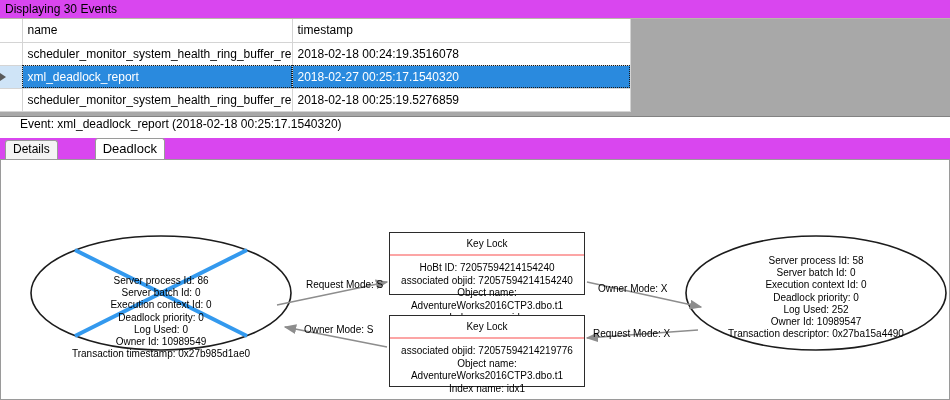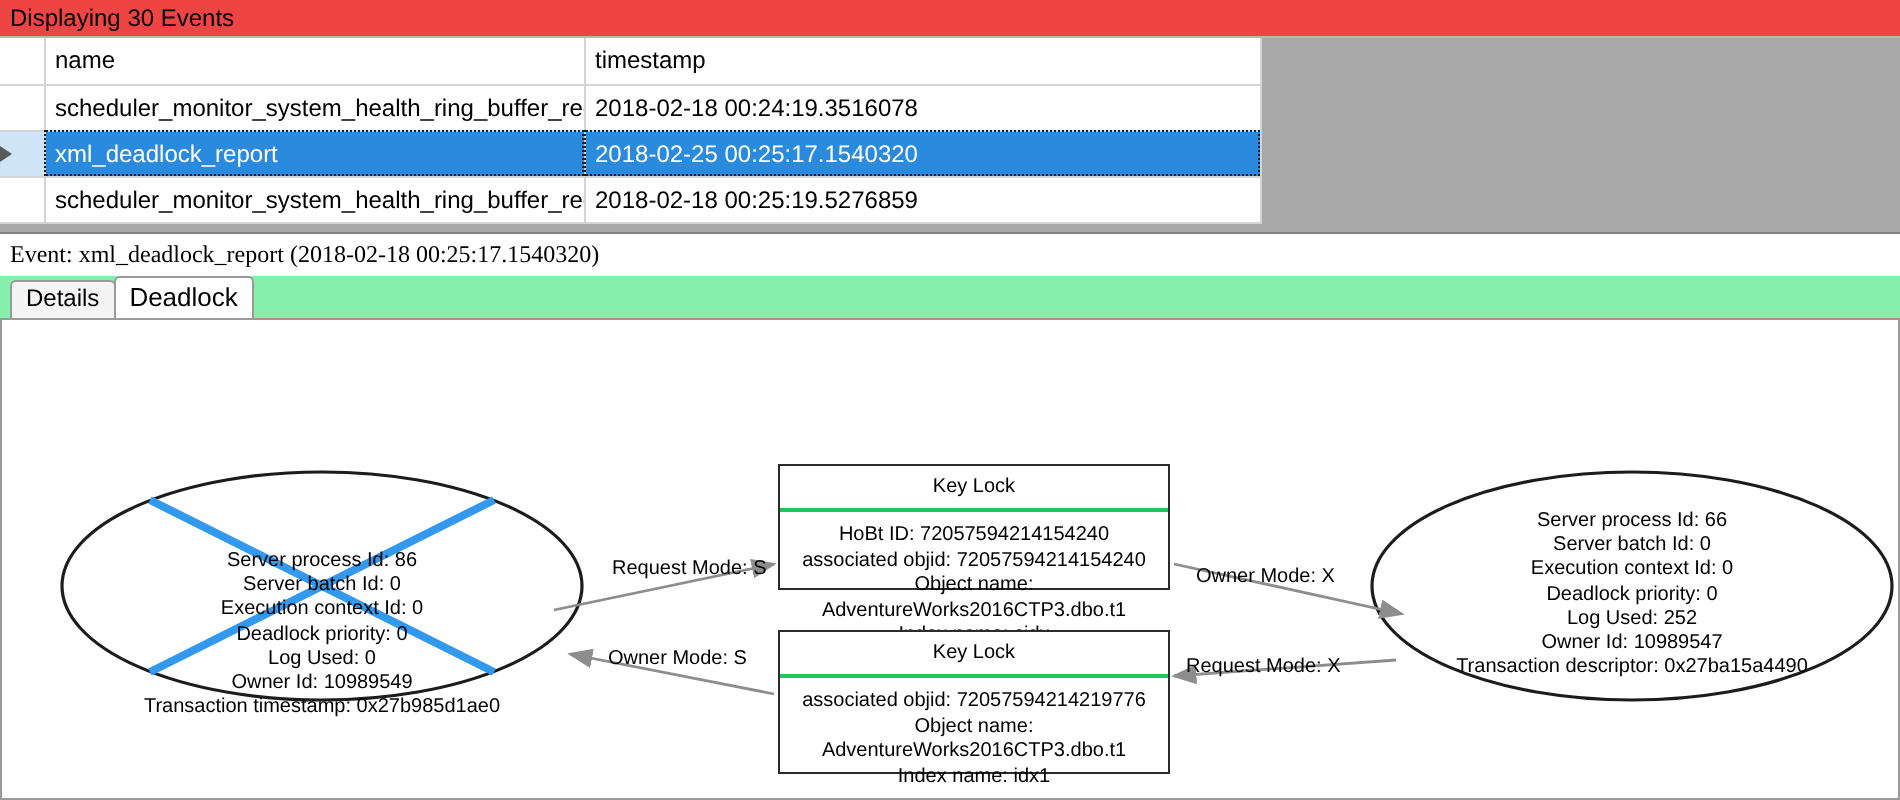--- a/index.html
+++ b/index.html
@@ -12,21 +12,21 @@
     height: 400px;
     overflow: hidden;
     font-family: "Liberation Sans", sans-serif;
     font-size: 12px;
     color: #000000;
   }
 
   
   .banner {
     height: 19px;
-    background: #ef4444;
+    background: #d946ef;
     border-bottom: 1px solid #b9b9a8;
     display: flex;
     align-items: center;
     padding-left: 5px;
     box-sizing: border-box;
     font-size: 12px;
   }
 
   
   .grid {
@@ -72,37 +72,37 @@
     border-left: 6px solid #5a5a5a;
     border-top: 4px solid transparent;
     border-bottom: 4px solid transparent;
     vertical-align: middle;
   }
 
   
   .event-header {
     height: 21px;
     display: flex;
-    align-items: center;
-    padding-left: 5px;
-    box-sizing: border-box;
-    background: #ffffff;
-    font-size: 12px;
-    font-family: Liberation Serif, serif;
+    align-items: flex-start;
+    padding-left: 20px;
+    box-sizing: border-box;
+    background: #ffffff;
+    font-size: 12px;
   }
 
   
   .tabstrip {
     height: 21px;
     position: relative;
-    background: #86efac;
+    background: #d946ef;
     padding-left: 5px;
     box-sizing: border-box;
     display: flex;
     align-items: flex-end;
+    gap: 38px;
   }
   .tab {
     border: 1px solid #9a9a9a;
     border-bottom: none;
     border-radius: 3px 3px 0 0;
     padding: 1px 7px 2px 7px;
     font-size: 12px;
     background: #f0f0f0;
     position: relative;
     line-height: 15px;
@@ -145,21 +145,21 @@
     position: absolute;
     border: 1px solid #2b2b2b;
     background: #ffffff;
     box-sizing: border-box;
   }
   .lockbox .title {
     text-align: center;
     font-size: 10px;
     height: 21px;
     line-height: 21px;
-    border-bottom: 2px solid #22c55e;
+    border-bottom: 2px solid #fca5a5;
   }
   .lockbox .body {
     text-align: center;
     font-size: 10px;
     line-height: 12.5px;
     padding-top: 6px;
   }
   .lock-top { left: 388px; top: 72px; width: 196px; height: 63px; }
   .lock-bot { left: 388px; top: 155px; width: 196px; height: 72px; }
 
@@ -194,21 +194,21 @@
       <tr>
         <td class="col-sel"></td>
         <td class="col-name cell-body">scheduler_monitor_system_health_ring_buffer_recorded</td>
         <td class="col-ts cell-body">2018-02-18 00:24:19.3516078</td>
       </tr>
       <tr class="selected">
         <td class="col-sel">
           <span class="row-arrow"></span>
         </td>
         <td class="col-name cell-body">xml_deadlock_report</td>
-        <td class="col-ts cell-body">2018-02-25 00:25:17.1540320</td>
+        <td class="col-ts cell-body">2018-02-27 00:25:17.1540320</td>
       </tr>
       <tr>
         <td class="col-sel"></td>
         <td class="col-name cell-body">scheduler_monitor_system_health_ring_buffer_recorded</td>
         <td class="col-ts cell-body">2018-02-18 00:25:19.5276859</td>
       </tr>
     </tbody>
   </table>
 </div>
 
@@ -250,21 +250,21 @@
     <div>Server process Id: 86</div>
     <div>Server batch Id: 0</div>
     <div>Execution context Id: 0</div>
     <div>Deadlock priority: 0</div>
     <div>Log Used: 0</div>
     <div>Owner Id: 10989549</div>
     <div>Transaction timestamp: 0x27b985d1ae0</div>
   </div>
 
   <div class="node-text proc-right">
-    <div>Server process Id: 66</div>
+    <div>Server process Id: 58</div>
     <div>Server batch Id: 0</div>
     <div>Execution context Id: 0</div>
     <div>Deadlock priority: 0</div>
     <div>Log Used: 252</div>
     <div>Owner Id: 10989547</div>
     <div>Transaction descriptor: 0x27ba15a4490</div>
   </div>
 
   <div class="lockbox lock-top">
     <div class="title">Key Lock</div>

